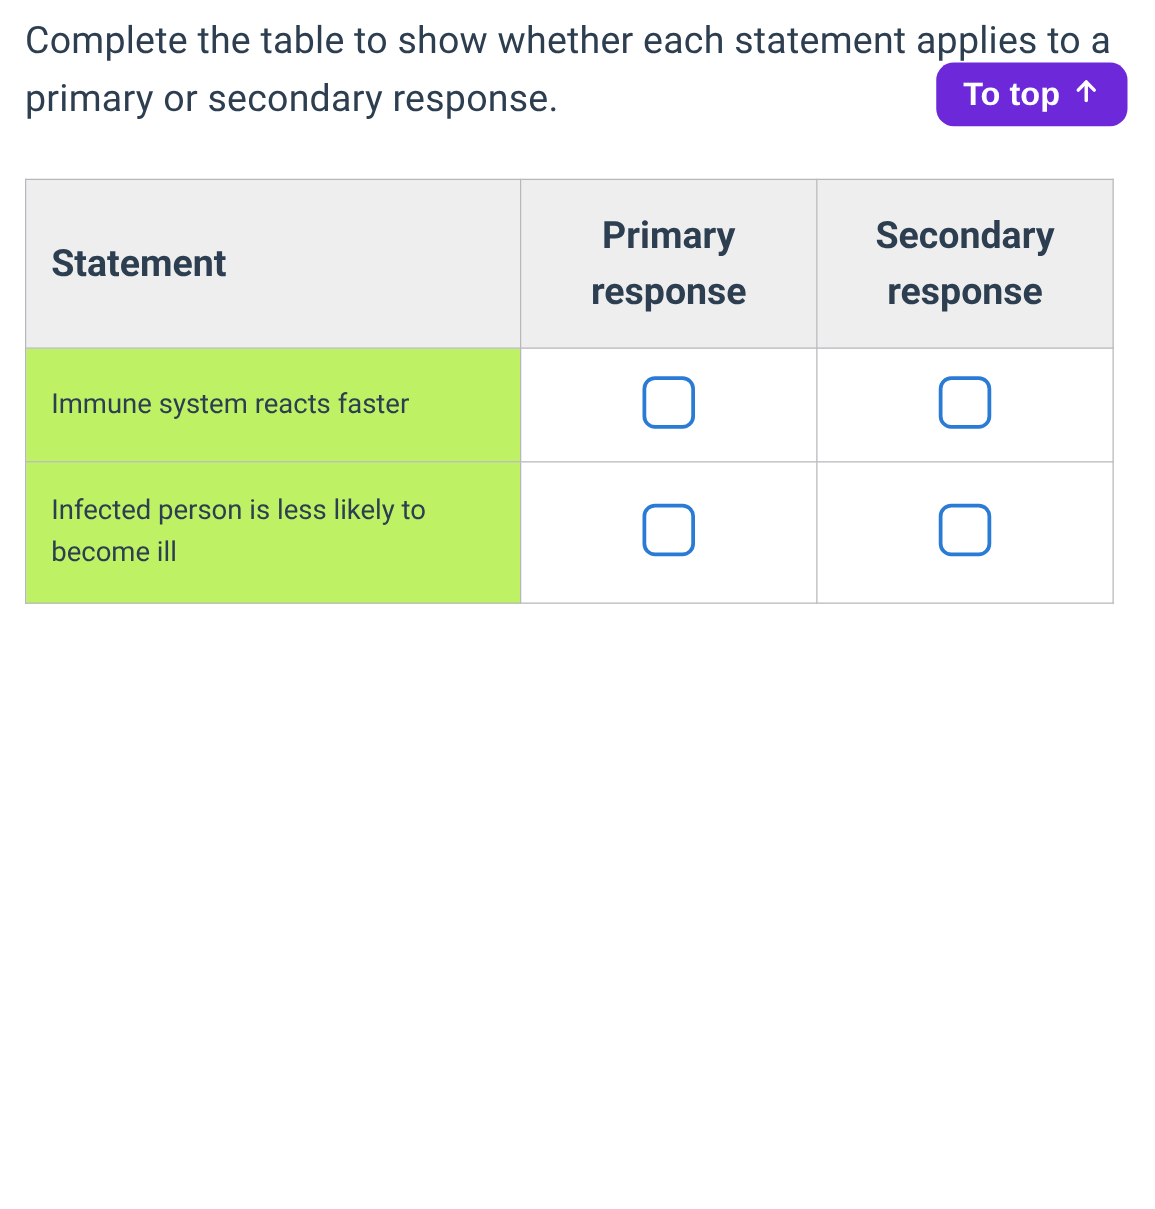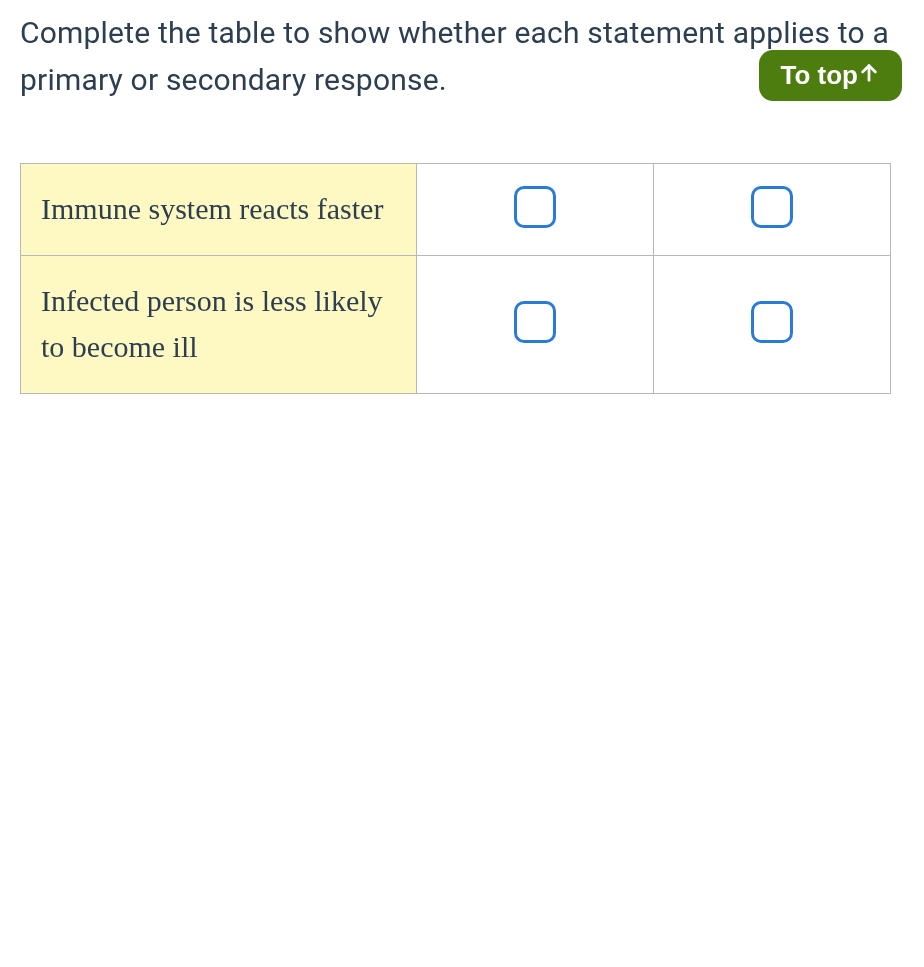--- a/index.html
+++ b/index.html
@@ -12,37 +12,38 @@
       background: #ffffff;
       color: #2c3e50;
       width: 924px;
       padding: 10px 20px 20px 20px;
       position: relative;
     }
     .instruction {
       font-size: 30px;
       line-height: 1.55;
       color: #2c3e50;
-      margin-bottom: 60px;
+      margin-bottom: 40px;
       letter-spacing: 0.2px;
     }
     .to-top-btn {
       position: absolute;
       top: 50px;
       right: 22px;
-      background: #4d7c0f;
+      background: #6d28d9;
       color: #ffffff;
       font-weight: 700;
       font-size: 26px;
       padding: 10px 22px;
       border-radius: 14px;
       border: none;
       cursor: pointer;
       display: inline-flex;
       align-items: center;
+      gap: 10px;
     }
     .to-top-btn svg {
       width: 22px;
       height: 22px;
     }
     table {
       border-collapse: collapse;
       width: 870px;
       table-layout: fixed;
     }
@@ -72,25 +73,24 @@
     }
     .subheader-cell {
       background: #eeeeef;
       font-weight: 700;
       font-size: 30px;
       text-align: center;
       color: #2c3e50;
       line-height: 1.5;
     }
     .statement-cell {
-      font-size: 30px;
+      font-size: 22px;
       color: #2c3e50;
       line-height: 1.55;
-      background: #fef9c3;
-      font-family: Liberation Serif, serif;
+      background: #bef264;
     }
     .checkbox-cell {
       text-align: center;
       background: #ffffff;
     }
     .custom-checkbox {
       display: inline-block;
       width: 42px;
       height: 42px;
       border: 3px solid #2a7bd6;
@@ -116,20 +116,25 @@
   </span>
 </button>
 
 <table>
   <colgroup>
     <col class="col-stmt">
     <col class="col-resp">
     <col class="col-resp">
   </colgroup>
   <thead>
+      <tr>
+        <th class="header-cell">Statement</th>
+        <th class="subheader-cell">Primary response</th>
+        <th class="subheader-cell">Secondary response</th>
+      </tr>
     </thead>
   <tbody>
     <tr>
       <td class="statement-cell">Immune system reacts faster</td>
       <td class="checkbox-cell">
         <span class="custom-checkbox" role="checkbox" aria-checked="false"></span>
       </td>
       <td class="checkbox-cell">
         <span class="custom-checkbox" role="checkbox" aria-checked="false"></span>
       </td>

